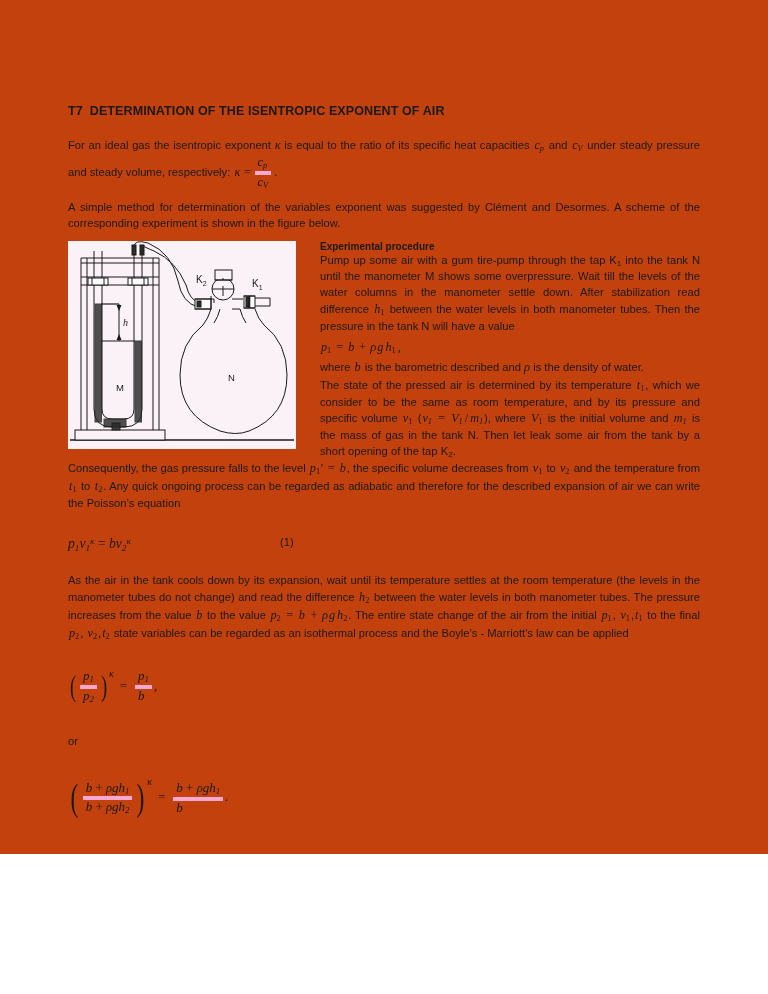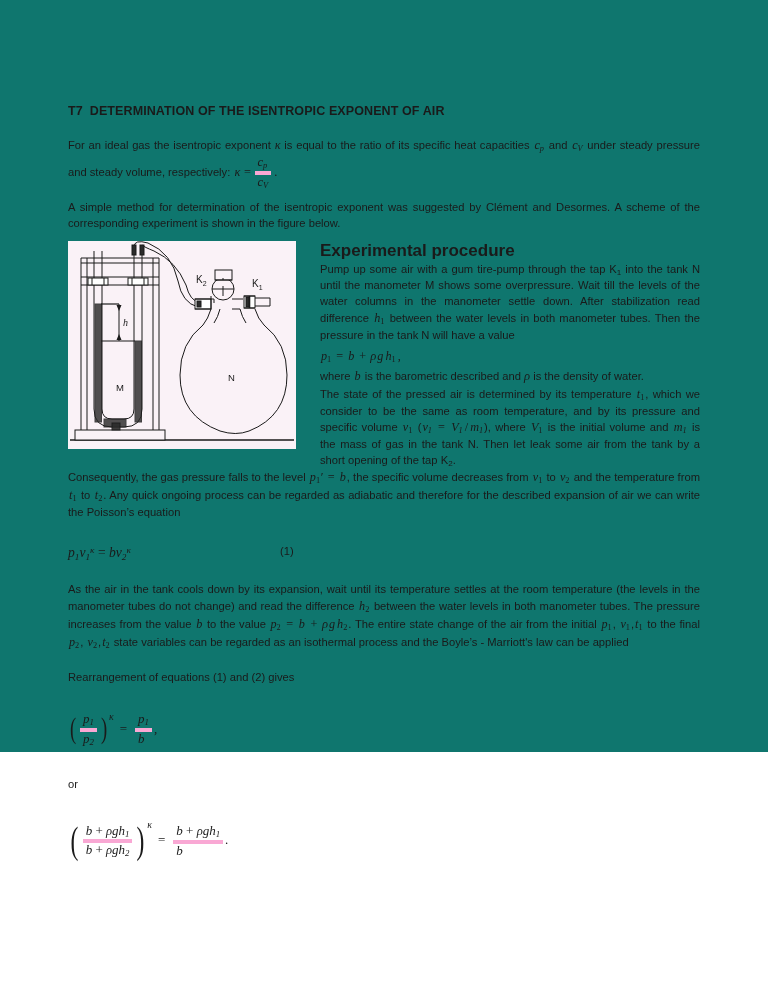--- a/index.html
+++ b/index.html
@@ -12,22 +12,22 @@
     height: 994px;
     font-family: "Liberation Sans", sans-serif;
     color: #1a1a1a;
     position: relative;
     overflow: hidden;
   }
   .page {
     position: absolute;
     left: 0; top: 0;
     width: 768px;
-    height: 752px;
-    background: #0f766e;
+    height: 854px;
+    background: #c2410c;
   }
   .content {
     position: absolute;
     left: 68px;
     top: 104px;
     width: 632px;
   }
   h1.doc-title {
     font-size: 12.5px;
     font-weight: bold;
@@ -155,21 +155,21 @@
     top: 0;
     width: 228px;
     height: 208px;
     background: #faf2f7;
   }
   .side-text {
     margin-left: 252px;
     width: 380px;
   }
   .side-head {
-    font-size: 17px;
+    font-size: 10px;
     font-weight: bold;
     margin: 0 0 1px 0;
   }
   .side-text p.para { font-size: 11.2px; line-height: 1.405; margin-bottom: 0; }
 
   .after-fig { margin-top: 4px; }
 </style>
 </head>
 <body>
 
@@ -177,21 +177,21 @@
   <div class="content">
 
     <h1 class="doc-title">
       <span class="tnum">T7</span><span>DETERMINATION OF THE ISENTROPIC EXPONENT OF AIR</span>
     </h1>
 
     <p class="para">
       <span>For an ideal gas the isentropic exponent </span><span class="kap">κ</span><span> is equal to the ratio of its specific heat capacities </span><span class="mi"><span>c</span><span class="sub">p</span></span><span> and </span><span class="mi"><span>c</span><span class="sub">V</span></span><span> under steady pressure and steady volume, respectively: </span><span class="mi">κ =</span><span class="frac" style="font-size:12.4px;"><span class="num"><span>c</span><span class="sub">p</span></span><span class="den"><span>c</span><span class="sub">V</span></span></span><span class="mi up">.</span>
     </p>
 
-    <p class="para">A simple method for determination of the isentropic exponent was suggested by Clément and Desormes. A scheme of the corresponding experiment is shown in the figure below.</p>
+    <p class="para">A simple method for determination of the variables exponent was suggested by Clément and Desormes. A scheme of the corresponding experiment is shown in the figure below.</p>
 
     <div class="fig-block">
 
       <div class="figure">
         <svg width="228" height="208" viewBox="0 0 228 208" xmlns="http://www.w3.org/2000/svg">
           <rect x="0" y="0" width="228" height="208" fill="#faf2f7"></rect>
           <g stroke="#1a1a1a" fill="none" stroke-width="1">
 
             <line x1="2" y1="199" x2="226" y2="199" stroke-width="1.3"></line>
 
@@ -297,21 +297,20 @@
     <p class="para after-fig"><span>Consequently, the gas pressure falls to the level </span><span class="mi"><span>p</span><span class="sub up">1</span><span>′</span></span><span class="mi up"> = </span><span class="mi">b</span><span>, the specific volume decreases from </span><span class="mi"><span>v</span><span class="sub up">1</span></span><span> to </span><span class="mi"><span>v</span><span class="sub up">2</span></span><span> and the temperature from </span><span class="mi"><span>t</span><span class="sub up">1</span></span><span> to </span><span class="mi"><span>t</span><span class="sub up">2</span></span><span>. Any quick ongoing process can be regarded as adiabatic and therefore for the described expansion of air we can write the Poisson’s equation</span></p>
 
     <div class="eq-row" style="margin-top:22px;">
       <span class="eq-body"><span>p</span><span class="sub">1</span><span>v</span><span class="sub">1</span><span class="sup">κ</span><span style="font-style:normal;"> = </span><span>b</span><span>v</span><span class="sub">2</span><span class="sup">κ</span></span>
       <span class="eq-num">(1)</span>
     </div>
 
     <p class="para" style="margin-top:20px;"><span>As the air in the tank cools down by its expansion, wait until its temperature settles at the room temperature (the levels in the manometer tubes do not change) and read the  difference </span><span class="mi"><span>h</span><span class="sub up">2</span></span><span> between the water levels in both manometer tubes. The pressure increases from the value </span><span class="mi">b</span><span> to the value </span><span class="mi"><span>p</span><span class="sub up">2</span></span><span class="mi up"> = </span><span class="mi">b</span><span class="mi up"> + </span><span class="rho">ρ</span><span class="mi">g</span><span class="mi"><span>h</span><span class="sub up">2</span></span><span>. The entire state change of the air from the initial </span><span class="mi"><span>p</span><span class="sub up">1</span></span><span>, </span><span class="mi"><span>v</span><span class="sub up">1</span></span><span>,</span><span class="mi"><span>t</span><span class="sub up">1</span></span><span> to the final </span><span class="mi"><span>p</span><span class="sub up">2</span></span><span>, </span><span class="mi"><span>v</span><span class="sub up">2</span></span><span>,</span><span class="mi"><span>t</span><span class="sub up">2</span></span><span> state variables can be regarded as an isothermal process and the Boyle’s - Marriott's law can be applied</span></p>
 
 
-    <p class="para nojust" style="margin-top:18px;">Rearrangement of equations (1) and (2) gives</p>
 
     <div style="margin-top:26px; font-family:'Liberation Serif',serif; font-style:italic; font-size:13px;">
       <span class="paren-big">(</span><span class="frac"><span class="num"><span>p</span><span class="sub">1</span></span><span class="den"><span>p</span><span class="sub">2</span></span></span><span class="paren-big">)</span><span class="bigexp">κ</span><span style="font-style:normal; margin:0 6px;">=</span><span class="frac"><span class="num"><span>p</span><span class="sub">1</span></span><span class="den"><span>b</span></span></span><span style="font-style:normal;">,</span>
     </div>
 
     <p class="para nojust" style="margin-top:30px;">or</p>
 
     <div style="margin-top:30px; font-family:'Liberation Serif',serif; font-style:italic; font-size:13px;">
       <span class="paren-big" style="font-size:38px;">(</span><span class="frac"><span class="num"><span>b</span><span style="font-style:normal;"> + </span><span class="rho">ρ</span><span>g</span><span>h</span><span class="sub">1</span></span><span class="den"><span>b</span><span style="font-style:normal;"> + </span><span class="rho">ρ</span><span>g</span><span>h</span><span class="sub">2</span></span></span><span class="paren-big" style="font-size:38px;">)</span><span class="bigexp" style="top:-17px;">κ</span><span style="font-style:normal; margin:0 6px;">=</span><span class="frac"><span class="num"><span>b</span><span style="font-style:normal;"> + </span><span class="rho">ρ</span><span>g</span><span>h</span><span class="sub">1</span></span><span class="den"><span>b</span></span></span><span style="font-style:normal;">.</span>
     </div>

